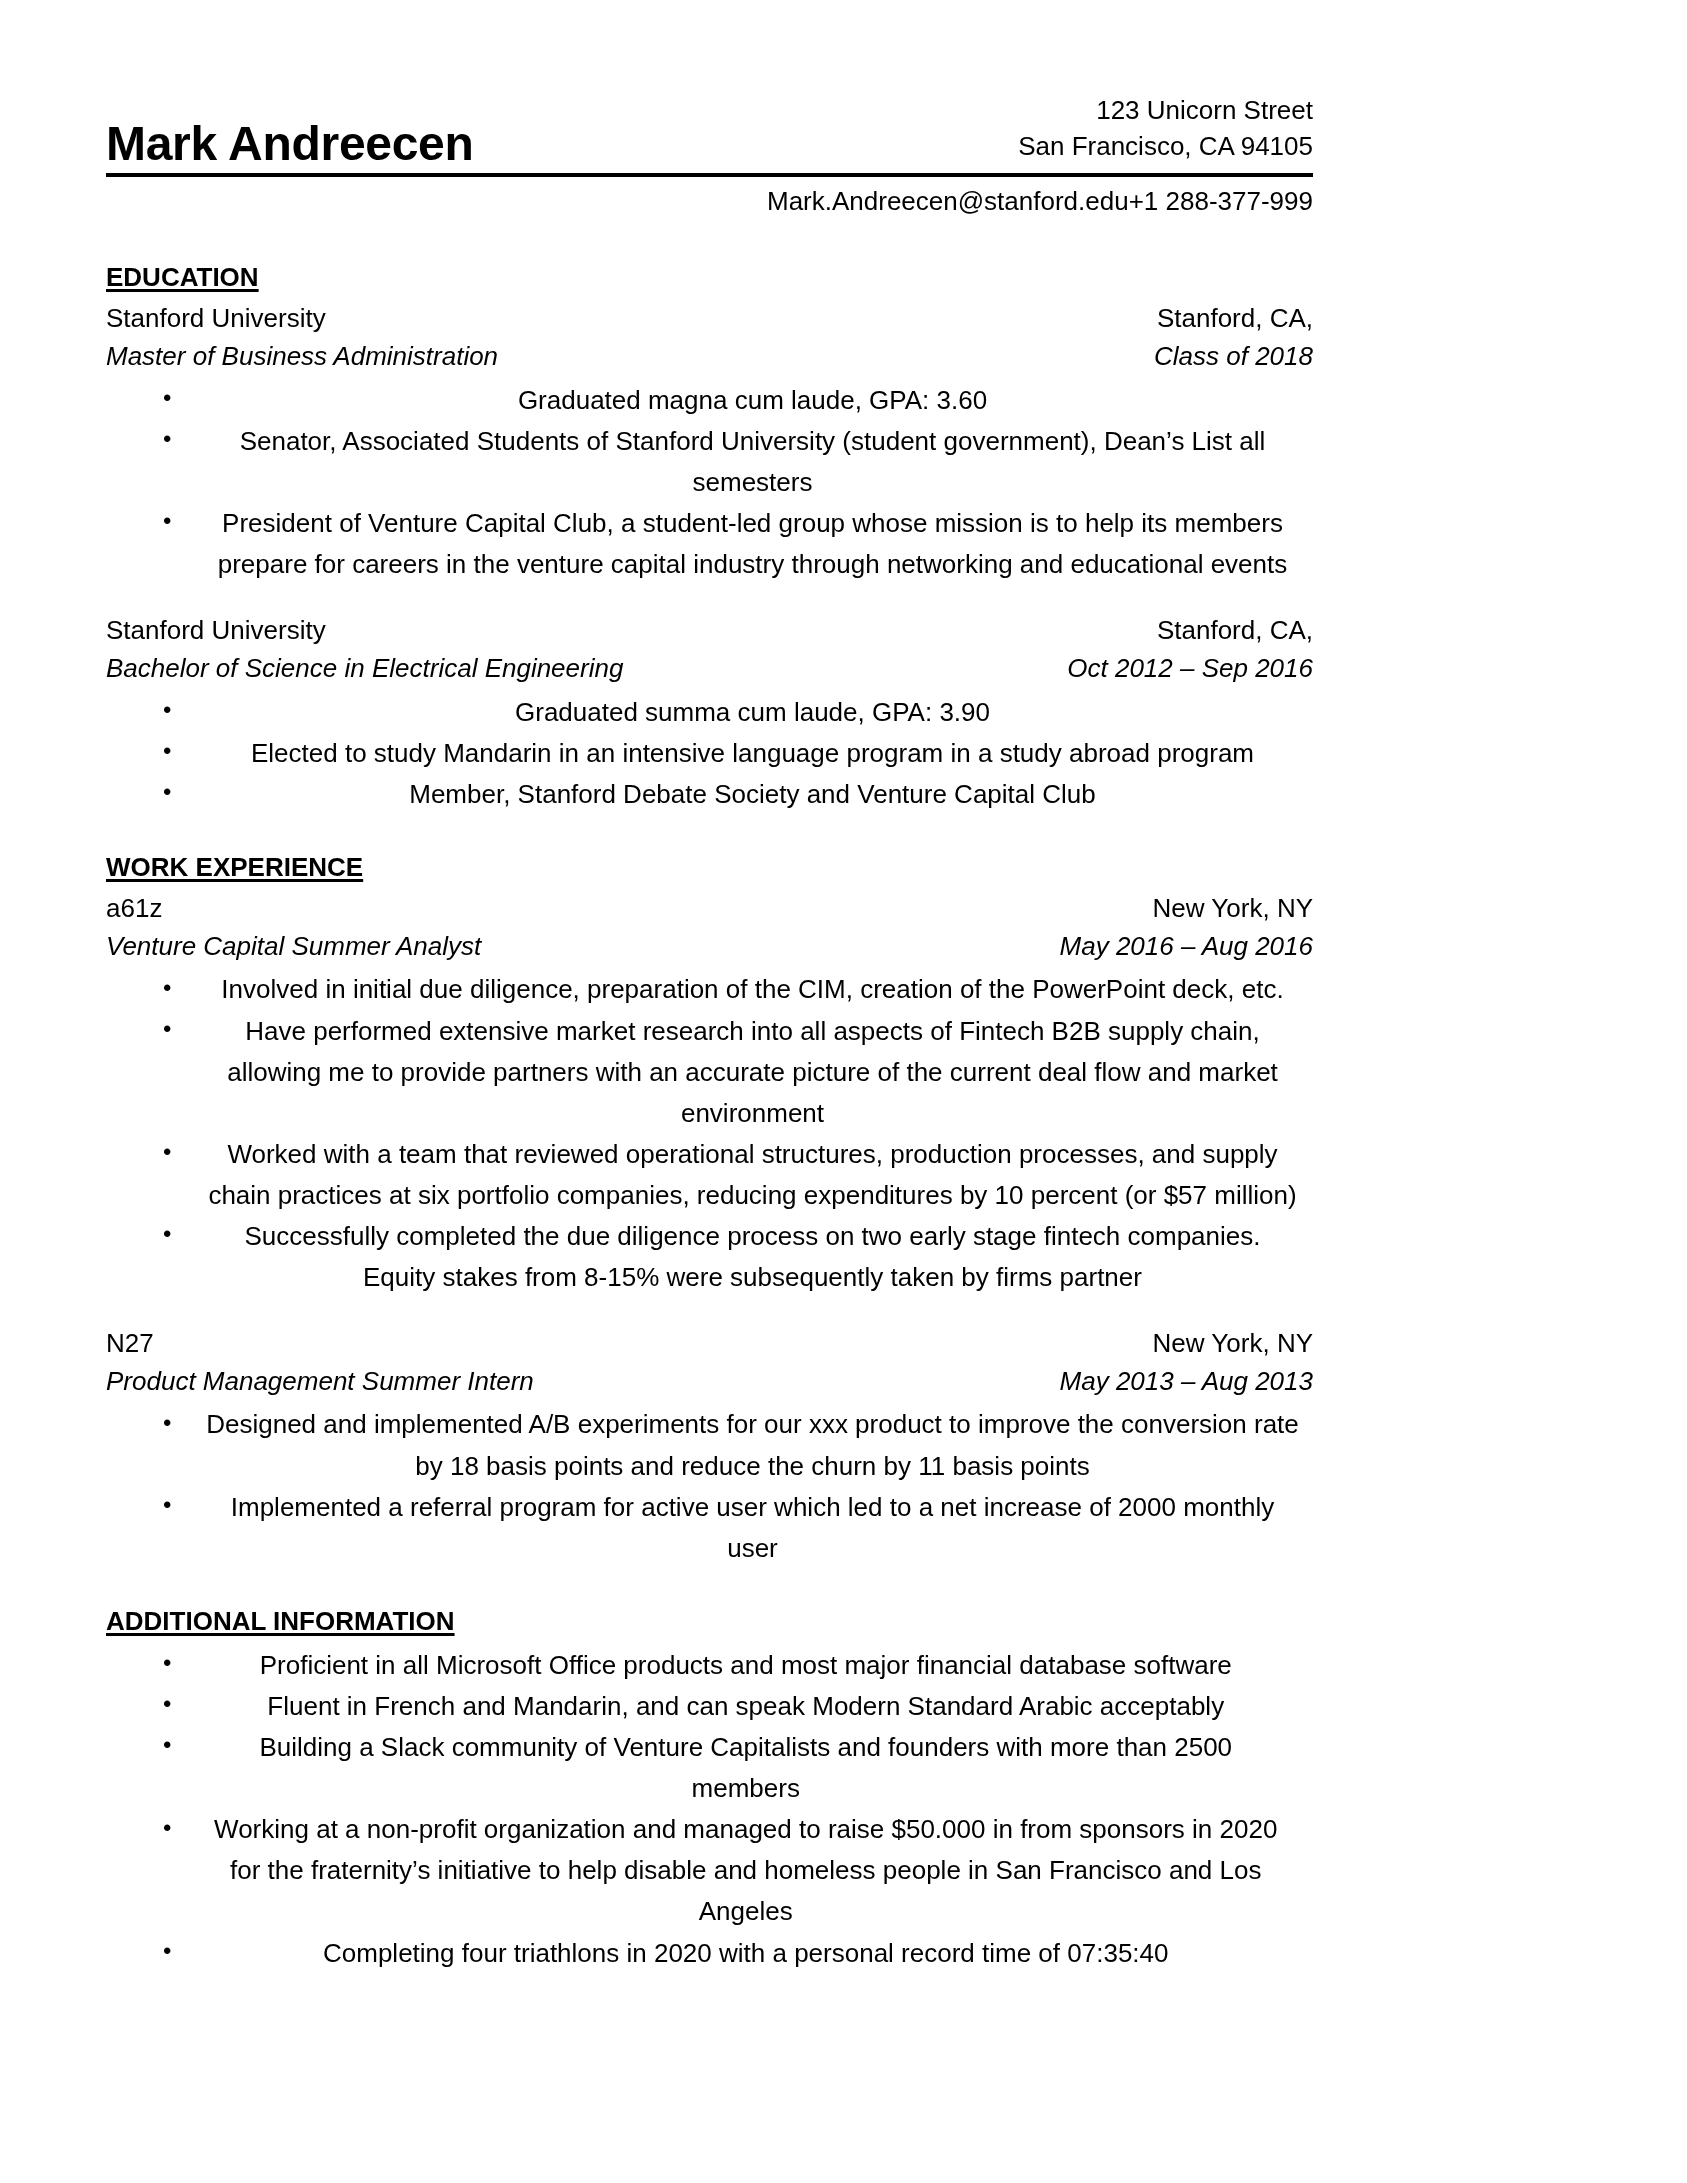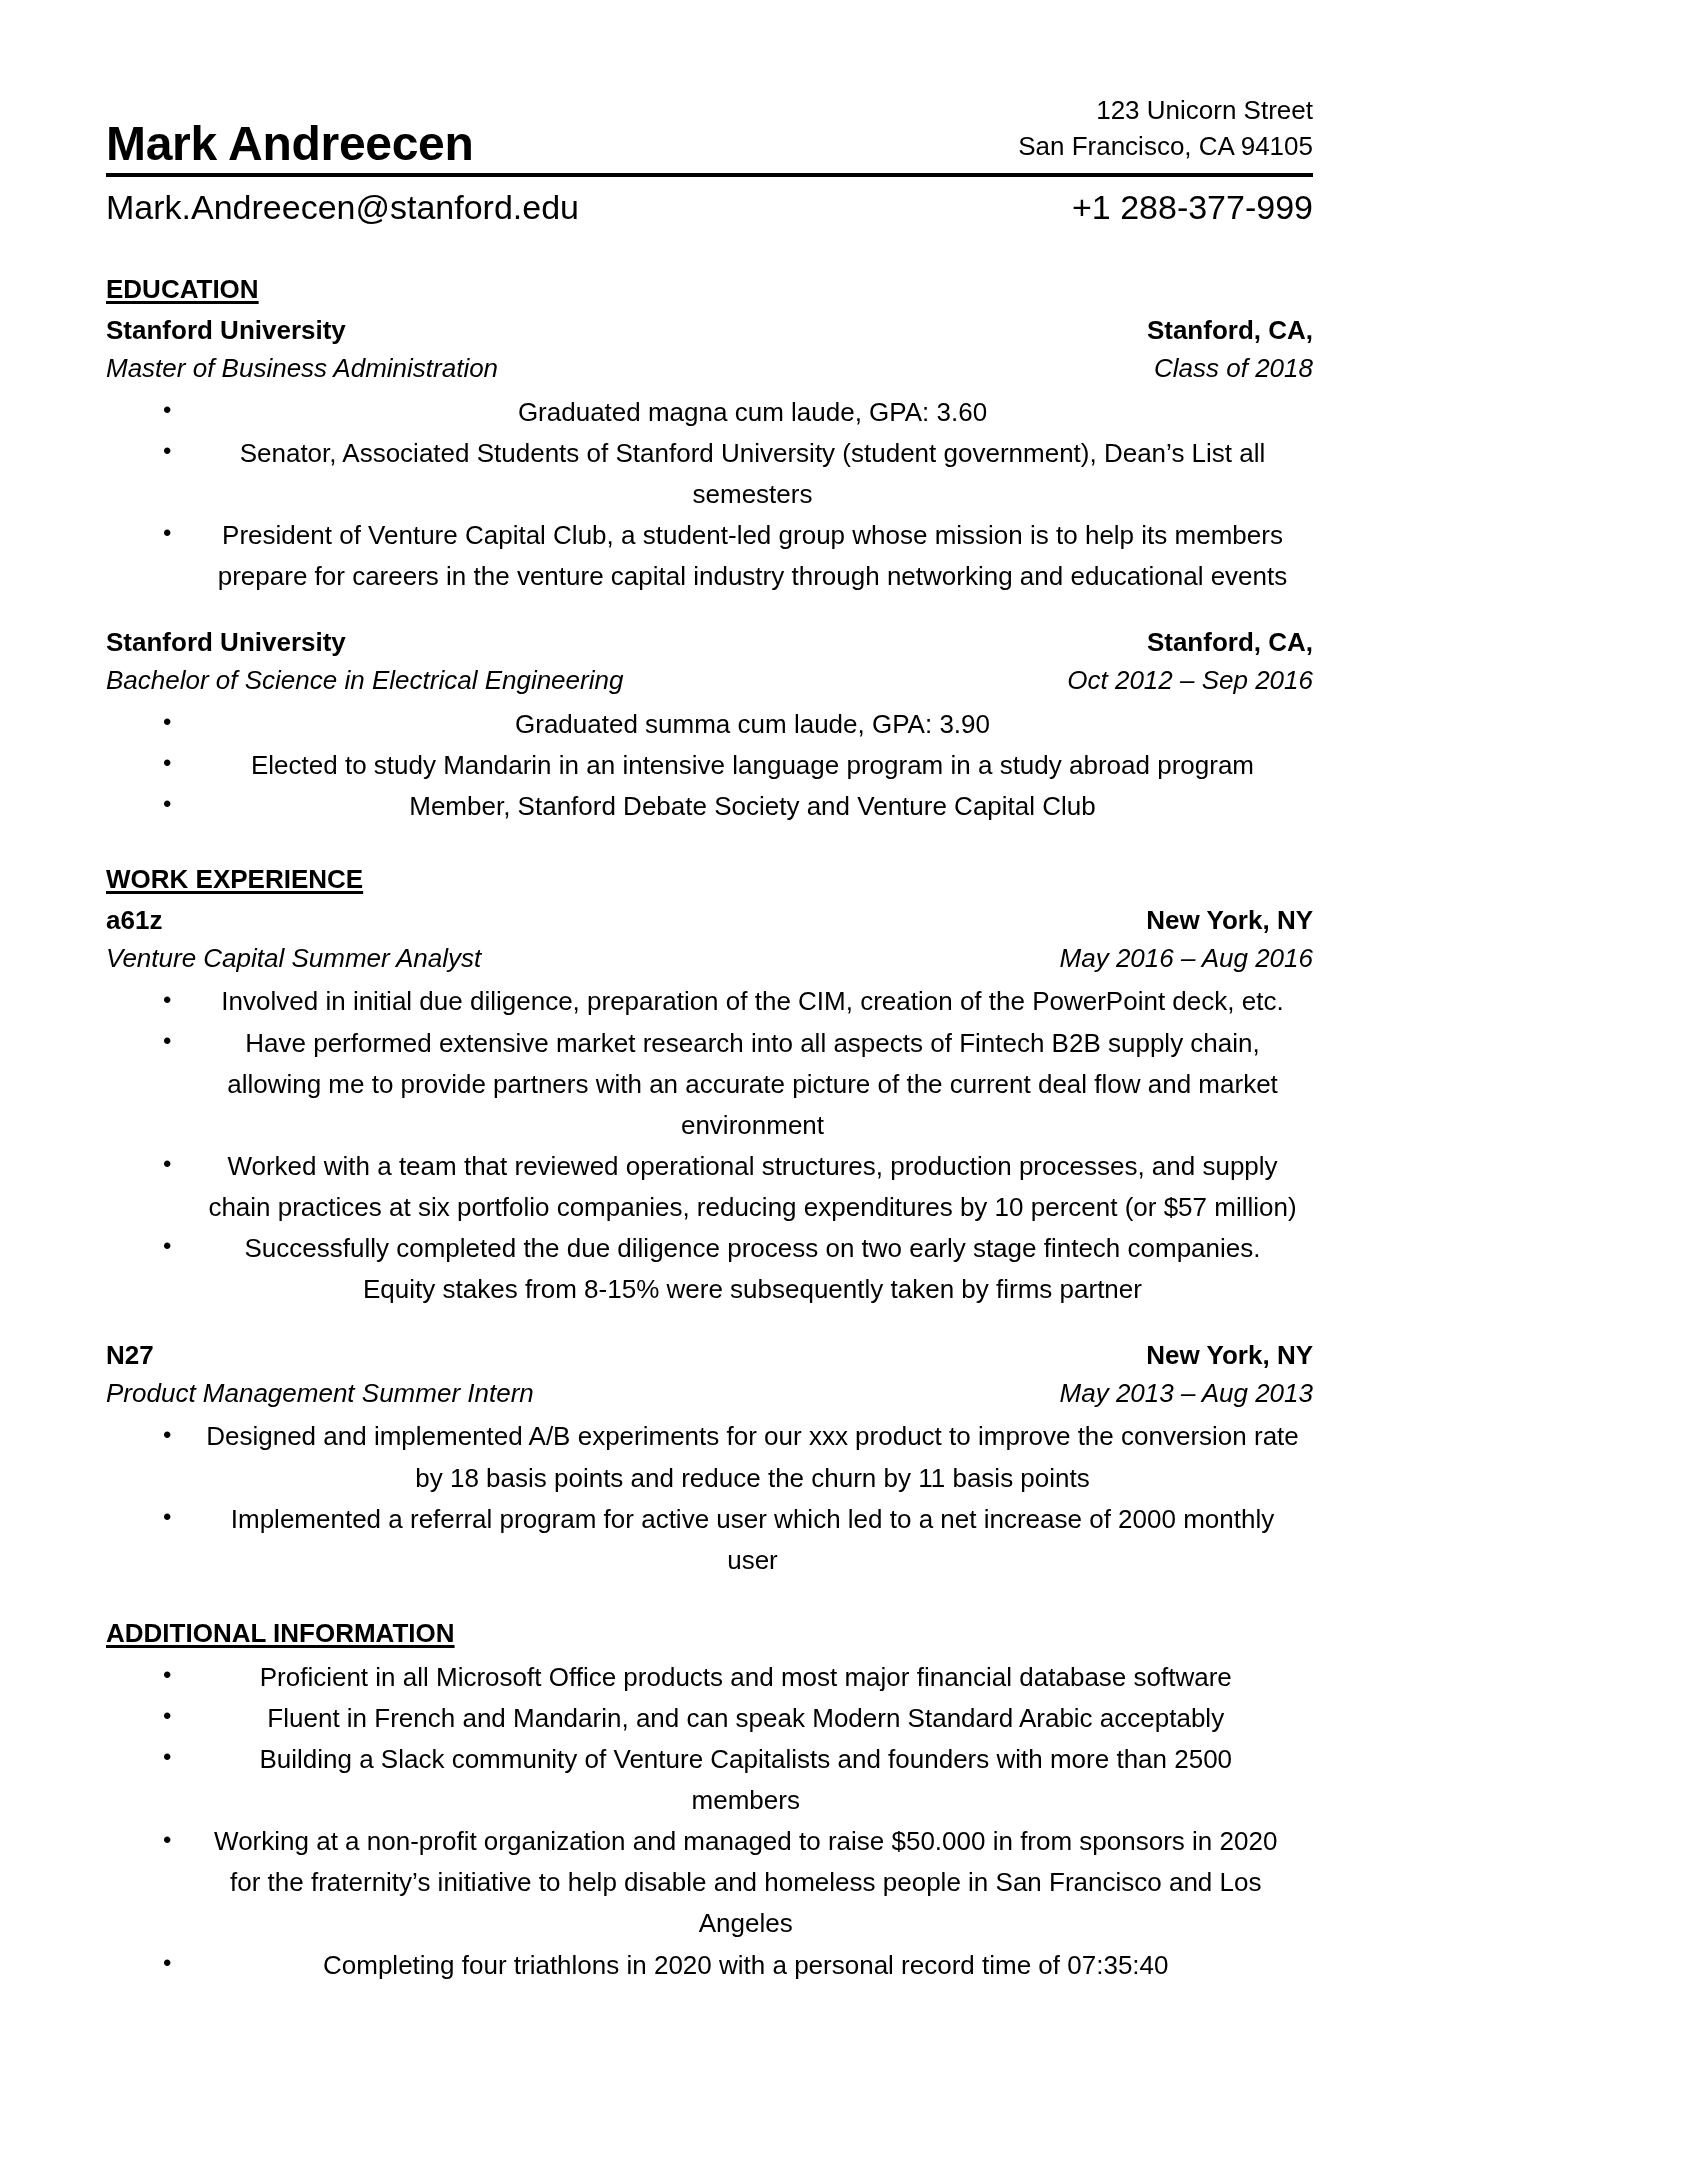--- a/index.html
+++ b/index.html
@@ -42,23 +42,23 @@
   .contact-block {
     text-align: right;
     font-size: 26px;
     line-height: 1.38;
     padding-bottom: 4px;
   }
   .contact-line { display: block; white-space: nowrap; }
 
   .subheader {
     display: flex;
-    justify-content: space-between;
+    justify-content: flex-end;
     align-items: baseline;
-    font-size: 34px;
+    font-size: 26px;
     line-height: 1.5;
     margin-top: 5.3px;
     margin-right: -53px;
   }
 
   
   .section { margin-top: 37px; }
   .section.first { margin-top: 41px; }
 
   .section-heading {
@@ -77,21 +77,21 @@
   .entry + .entry { margin-top: 26.5px; }
 
   .entry-row {
     display: flex;
     justify-content: space-between;
     align-items: baseline;
     font-size: 26px;
     line-height: 1.46;
     margin-right: -53px;
   }
-  .entry-row.primary { font-weight: 700; }
+  .entry-row.primary { font-weight: 400; }
   .entry-row.secondary { font-style: italic; }
 
   .org, .loc, .role, .dates { white-space: nowrap; }
 
   
   ul.bullets {
     list-style: none;
     margin: 4px 0 0 0;
     padding: 0;
     text-align: center;

